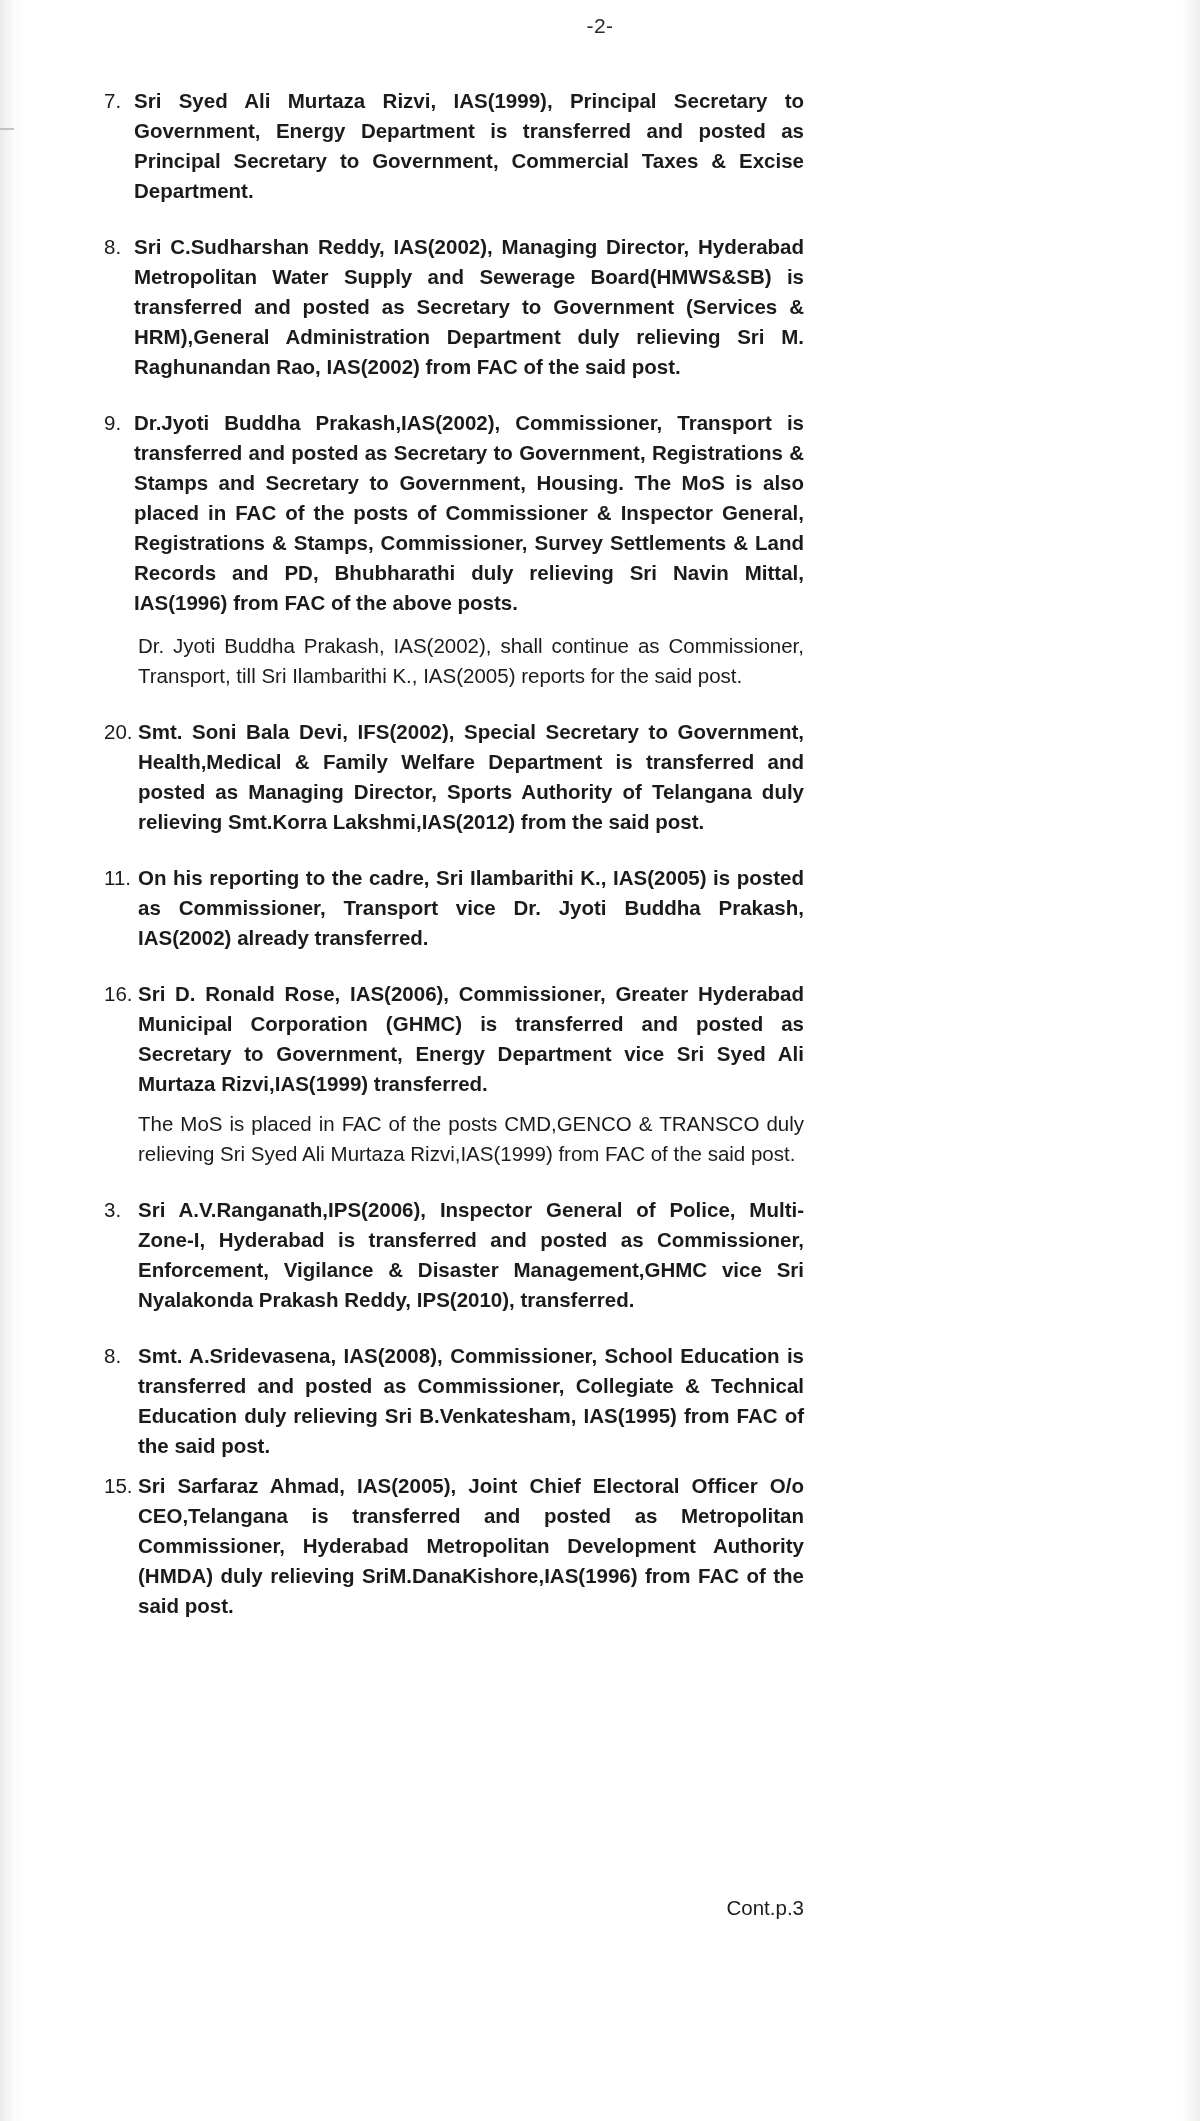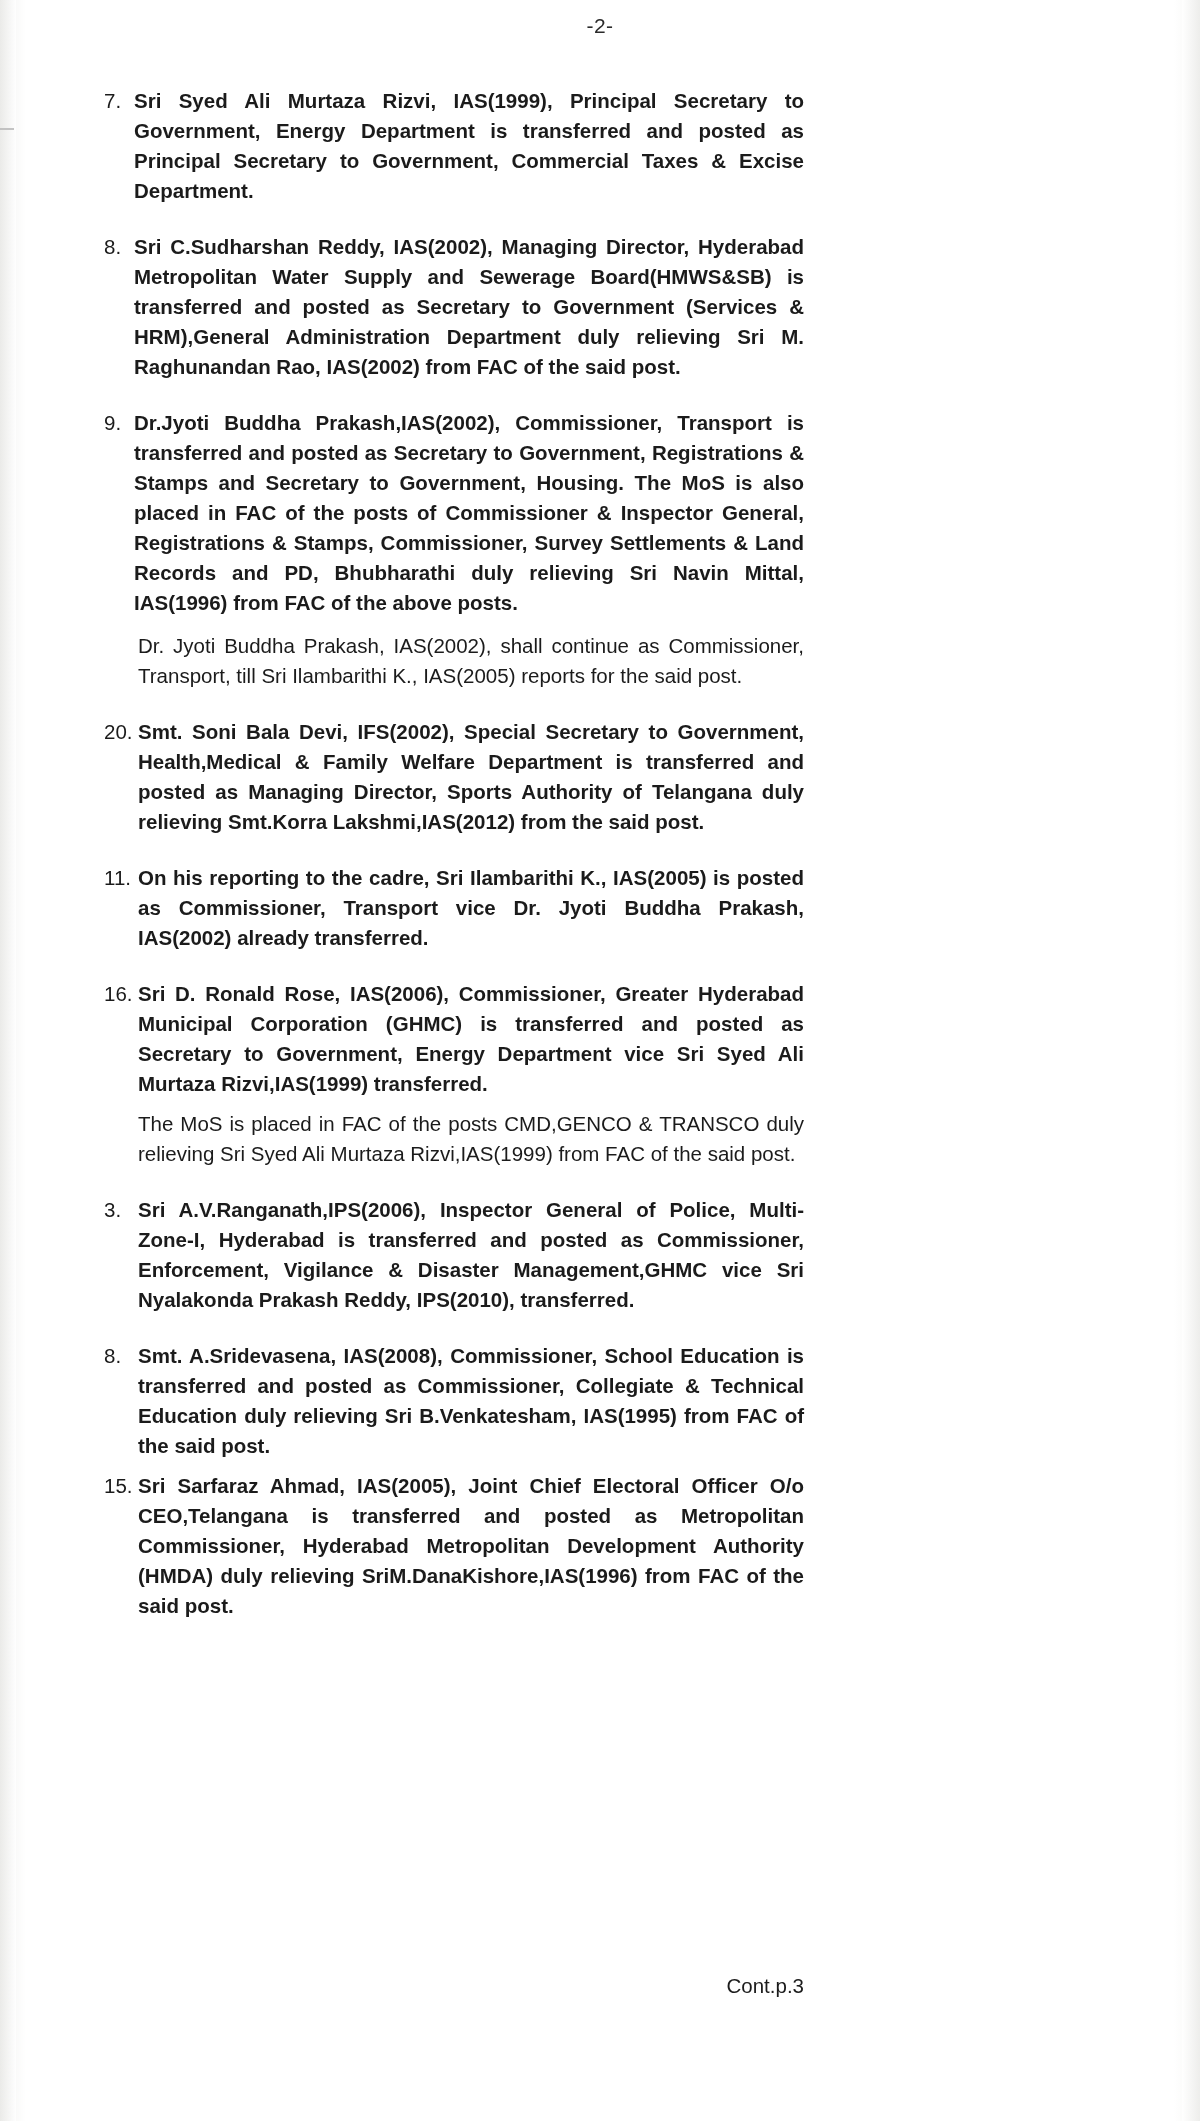--- a/index.html
+++ b/index.html
@@ -104,21 +104,21 @@
     text-align: justify;
     color: #1b1b1b;
     margin-bottom: 26px;
   }
   .sub-para.gap-top {
     margin-top: 13px;
   }
   .footer {
     position: absolute;
     left: 104px;
-    top: 1974px;
+    top: 1896px;
     width: 700px;
     text-align: right;
     font-size: 20.5px;
     color: #1b1b1b;
   }
 </style>
 </head>
 <body>
 
 <div class="page">

